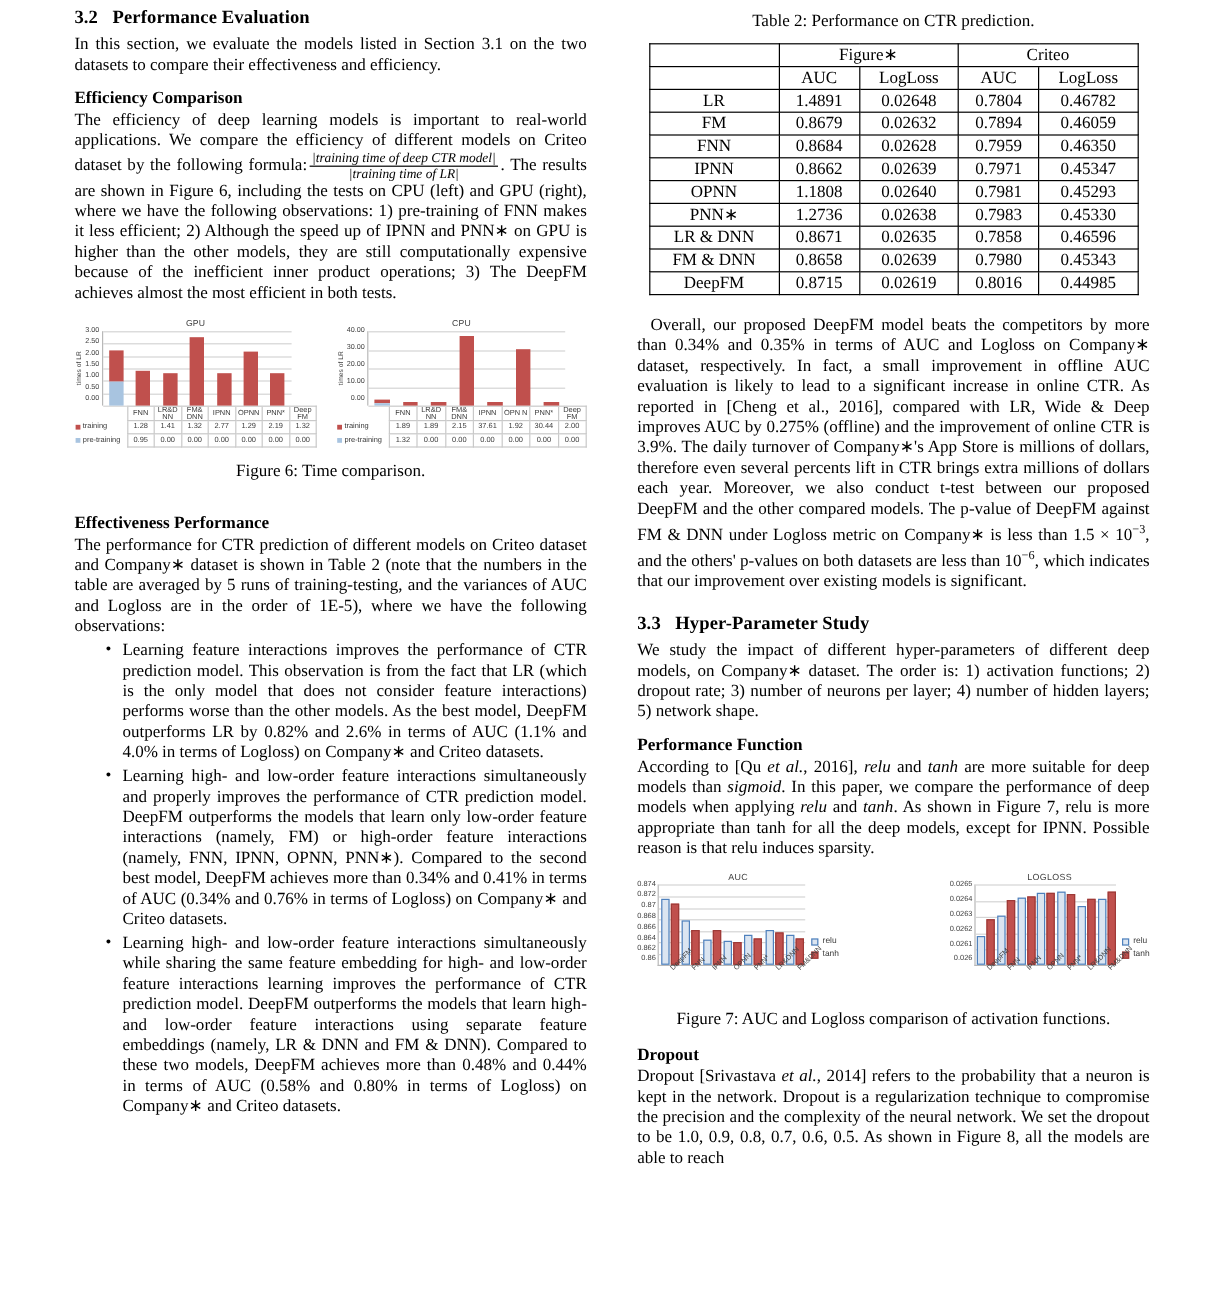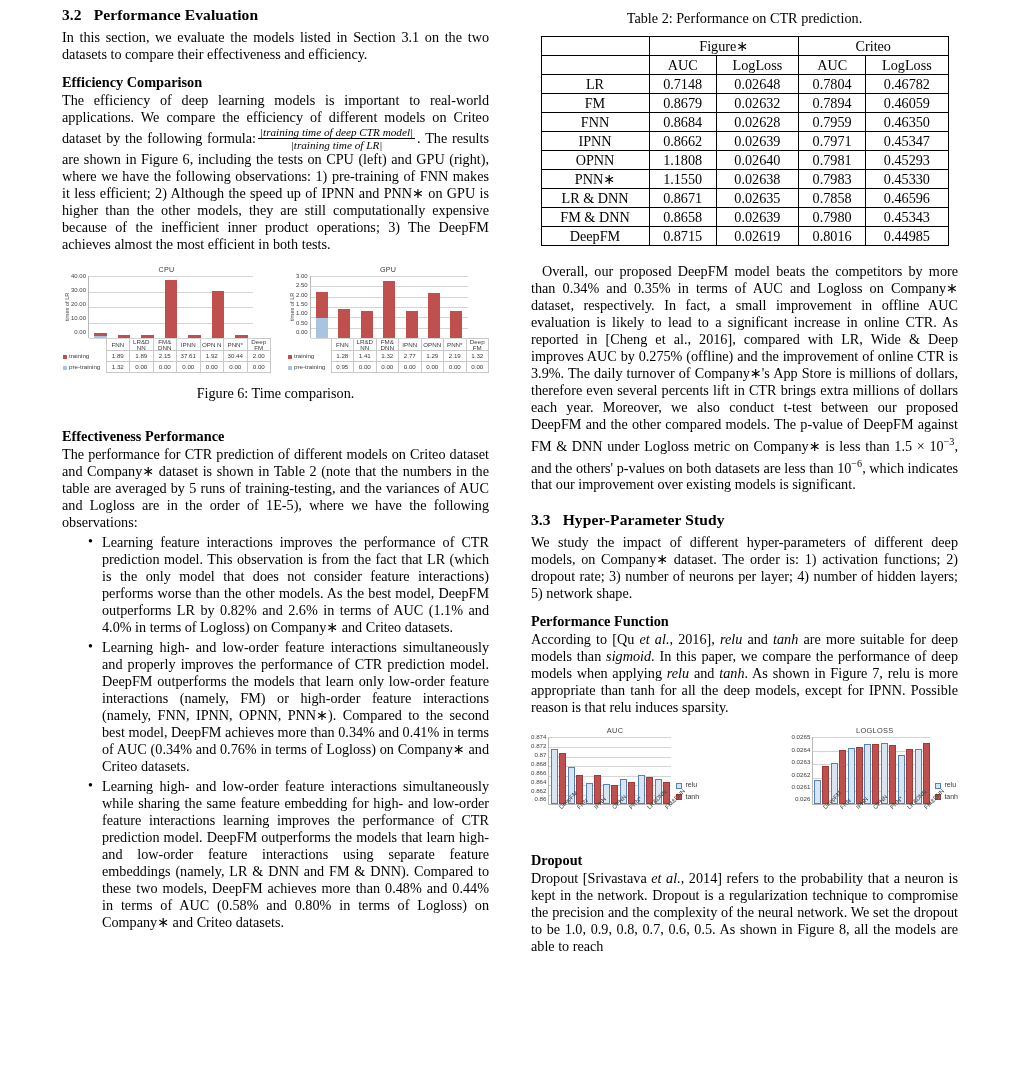--- a/index.html
+++ b/index.html
@@ -278,20 +278,123 @@
 
       <p class="body">In this section, we evaluate the models listed in Section 3.1 on the two datasets to compare their effectiveness and efficiency.</p>
 
       <h3 class="sub">Efficiency Comparison</h3>
 
       <p class="body"><span>The efficiency of deep learning models is important to real-world applications. We compare the efficiency of different models on Criteo dataset by the following formula:</span><span class="frac"><span class="num">|training time of deep CTR model|</span><span class="den">|training time of LR|</span></span><span>. The results are shown in Figure 6, including the tests on CPU (left) and GPU (right), where we have the following observations: 1) pre-training of FNN makes it less efficient; 2) Although the speed up of IPNN and PNN∗ on GPU is higher than the other models, they are still computationally expensive because of the inefficient inner product operations; 3) The DeepFM achieves almost the most efficient in both tests.</span></p>
 
       <div class="fig6">
 
         <div class="chartbox">
+          <div class="chart-title">GPU</div>
+          <div class="plotwrap">
+            <div class="yaxis-label">times of LR</div>
+            <div class="yticks" style="height:62px;">
+              <span>3.00</span>
+              <span>2.50</span>
+              <span>2.00</span>
+              <span>1.50</span>
+              <span>1.00</span>
+              <span>0.50</span>
+              <span>0.00</span>
+            </div>
+            <div class="plot" style="width:158px;height:62px;">
+              <div class="gridline" style="top:0;"></div>
+              <div class="gridline" style="top:16.66%;"></div>
+              <div class="gridline" style="top:33.33%;"></div>
+              <div class="gridline" style="top:50%;"></div>
+              <div class="gridline" style="top:66.66%;"></div>
+              <div class="gridline" style="top:83.33%;"></div>
+              <div class="gridline" style="top:100%;"></div>
+              <div class="bars" id="gpu-bars">
+                  <div class="barslot">
+                    <div class="barstack">
+                      <div class="seg-train" style="height: 42.6667%;"></div>
+                      <div class="seg-pre" style="height: 31.6667%;"></div>
+                    </div>
+                  </div>
+                  <div class="barslot">
+                    <div class="barstack">
+                      <div class="seg-train" style="height: 47%;"></div>
+                      <div class="seg-pre" style="height: 0%;"></div>
+                    </div>
+                  </div>
+                  <div class="barslot">
+                    <div class="barstack">
+                      <div class="seg-train" style="height: 44%;"></div>
+                      <div class="seg-pre" style="height: 0%;"></div>
+                    </div>
+                  </div>
+                  <div class="barslot">
+                    <div class="barstack">
+                      <div class="seg-train" style="height: 92.3333%;"></div>
+                      <div class="seg-pre" style="height: 0%;"></div>
+                    </div>
+                  </div>
+                  <div class="barslot">
+                    <div class="barstack">
+                      <div class="seg-train" style="height: 43%;"></div>
+                      <div class="seg-pre" style="height: 0%;"></div>
+                    </div>
+                  </div>
+                  <div class="barslot">
+                    <div class="barstack">
+                      <div class="seg-train" style="height: 73%;"></div>
+                      <div class="seg-pre" style="height: 0%;"></div>
+                    </div>
+                  </div>
+                  <div class="barslot">
+                    <div class="barstack">
+                      <div class="seg-train" style="height: 44%;"></div>
+                      <div class="seg-pre" style="height: 0%;"></div>
+                    </div>
+                  </div>
+                </div>
+            </div>
+          </div>
+          <table class="legtbl" style="width:202px;">
+            <tbody>
+                <tr>
+              <td class="leg" style="width:44px;border:none;"></td>
+              <td class="cat">FNN</td>
+              <td class="cat">LR&amp;D NN</td>
+              <td class="cat">FM&amp; DNN</td>
+              <td class="cat">IPNN</td>
+              <td class="cat">OPNN</td>
+              <td class="cat">PNN*</td>
+              <td class="cat">Deep FM</td>
+            </tr>
+            <tr>
+              <td class="leg"><span class="swatch sw-train"></span><span>training</span></td>
+              <td>1.28</td>
+              <td>1.41</td>
+              <td>1.32</td>
+              <td>2.77</td>
+              <td>1.29</td>
+              <td>2.19</td>
+              <td>1.32</td>
+            </tr>
+            <tr>
+              <td class="leg"><span class="swatch sw-pre"></span><span>pre-training</span></td>
+              <td>0.95</td>
+              <td>0.00</td>
+              <td>0.00</td>
+              <td>0.00</td>
+              <td>0.00</td>
+              <td>0.00</td>
+              <td>0.00</td>
+            </tr>
+          </tbody>
+            </table>
+        </div>
+
+        <div class="chartbox">
           <div class="chart-title">CPU</div>
           <div class="plotwrap">
             <div class="yaxis-label">times of LR</div>
             <div class="yticks" style="height:62px;">
               <span>40.00</span>
               <span>30.00</span>
               <span>20.00</span>
               <span>10.00</span>
               <span>0.00</span>
             </div>
@@ -365,123 +468,20 @@
               <td>1.89</td>
               <td>2.15</td>
               <td>37.61</td>
               <td>1.92</td>
               <td>30.44</td>
               <td>2.00</td>
             </tr>
             <tr>
               <td class="leg"><span class="swatch sw-pre"></span><span>pre-training</span></td>
               <td>1.32</td>
-              <td>0.00</td>
-              <td>0.00</td>
-              <td>0.00</td>
-              <td>0.00</td>
-              <td>0.00</td>
-              <td>0.00</td>
-            </tr>
-          </tbody>
-            </table>
-        </div>
-
-        <div class="chartbox">
-          <div class="chart-title">GPU</div>
-          <div class="plotwrap">
-            <div class="yaxis-label">times of LR</div>
-            <div class="yticks" style="height:62px;">
-              <span>3.00</span>
-              <span>2.50</span>
-              <span>2.00</span>
-              <span>1.50</span>
-              <span>1.00</span>
-              <span>0.50</span>
-              <span>0.00</span>
-            </div>
-            <div class="plot" style="width:158px;height:62px;">
-              <div class="gridline" style="top:0;"></div>
-              <div class="gridline" style="top:16.66%;"></div>
-              <div class="gridline" style="top:33.33%;"></div>
-              <div class="gridline" style="top:50%;"></div>
-              <div class="gridline" style="top:66.66%;"></div>
-              <div class="gridline" style="top:83.33%;"></div>
-              <div class="gridline" style="top:100%;"></div>
-              <div class="bars" id="gpu-bars">
-                  <div class="barslot">
-                    <div class="barstack">
-                      <div class="seg-train" style="height: 42.6667%;"></div>
-                      <div class="seg-pre" style="height: 31.6667%;"></div>
-                    </div>
-                  </div>
-                  <div class="barslot">
-                    <div class="barstack">
-                      <div class="seg-train" style="height: 47%;"></div>
-                      <div class="seg-pre" style="height: 0%;"></div>
-                    </div>
-                  </div>
-                  <div class="barslot">
-                    <div class="barstack">
-                      <div class="seg-train" style="height: 44%;"></div>
-                      <div class="seg-pre" style="height: 0%;"></div>
-                    </div>
-                  </div>
-                  <div class="barslot">
-                    <div class="barstack">
-                      <div class="seg-train" style="height: 92.3333%;"></div>
-                      <div class="seg-pre" style="height: 0%;"></div>
-                    </div>
-                  </div>
-                  <div class="barslot">
-                    <div class="barstack">
-                      <div class="seg-train" style="height: 43%;"></div>
-                      <div class="seg-pre" style="height: 0%;"></div>
-                    </div>
-                  </div>
-                  <div class="barslot">
-                    <div class="barstack">
-                      <div class="seg-train" style="height: 73%;"></div>
-                      <div class="seg-pre" style="height: 0%;"></div>
-                    </div>
-                  </div>
-                  <div class="barslot">
-                    <div class="barstack">
-                      <div class="seg-train" style="height: 44%;"></div>
-                      <div class="seg-pre" style="height: 0%;"></div>
-                    </div>
-                  </div>
-                </div>
-            </div>
-          </div>
-          <table class="legtbl" style="width:202px;">
-            <tbody>
-                <tr>
-              <td class="leg" style="width:44px;border:none;"></td>
-              <td class="cat">FNN</td>
-              <td class="cat">LR&amp;D NN</td>
-              <td class="cat">FM&amp; DNN</td>
-              <td class="cat">IPNN</td>
-              <td class="cat">OPNN</td>
-              <td class="cat">PNN*</td>
-              <td class="cat">Deep FM</td>
-            </tr>
-            <tr>
-              <td class="leg"><span class="swatch sw-train"></span><span>training</span></td>
-              <td>1.28</td>
-              <td>1.41</td>
-              <td>1.32</td>
-              <td>2.77</td>
-              <td>1.29</td>
-              <td>2.19</td>
-              <td>1.32</td>
-            </tr>
-            <tr>
-              <td class="leg"><span class="swatch sw-pre"></span><span>pre-training</span></td>
-              <td>0.95</td>
               <td>0.00</td>
               <td>0.00</td>
               <td>0.00</td>
               <td>0.00</td>
               <td>0.00</td>
               <td>0.00</td>
             </tr>
           </tbody>
             </table>
         </div>
@@ -514,21 +514,21 @@
           <td class="rowname"></td>
           <td>AUC</td>
           <td>LogLoss</td>
           <td>AUC</td>
           <td>LogLoss</td>
         </tr>
         </tbody>
           <tbody id="t2-body">
             <tr>
               <td class="rowname">LR</td>
-              <td>0.7148</td>
+              <td>1.4891</td>
               <td>0.02648</td>
               <td>0.7804</td>
               <td>0.46782</td>
             </tr>
             <tr>
               <td class="rowname">FM</td>
               <td>0.8679</td>
               <td>0.02632</td>
               <td>0.7894</td>
               <td>0.46059</td>
@@ -549,21 +549,21 @@
             </tr>
             <tr>
               <td class="rowname">OPNN</td>
               <td>1.1808</td>
               <td>0.02640</td>
               <td>0.7981</td>
               <td>0.45293</td>
             </tr>
             <tr>
               <td class="rowname">PNN∗</td>
-              <td>1.1550</td>
+              <td>1.2736</td>
               <td>0.02638</td>
               <td>0.7983</td>
               <td>0.45330</td>
             </tr>
             <tr>
               <td class="rowname">LR &amp; DNN</td>
               <td>0.8671</td>
               <td>0.02635</td>
               <td>0.7858</td>
               <td>0.46596</td>
@@ -727,19 +727,20 @@
                 </div>
             </div>
             <div class="f7legend">
               <div><span class="lsw lsw-relu"></span><span>relu</span></div>
               <div><span class="lsw lsw-tanh"></span><span>tanh</span></div>
             </div>
           </div>
         </div>
       </div>
 
+      <div class="fig-caption" style="margin-top:2px;">Figure 7: AUC and Logloss comparison of activation functions.</div>
 
       <h3 class="sub" style="margin-top:13px;">Dropout</h3>
       <p class="body"><span>Dropout [Srivastava </span><span class="it">et al.</span><span>, 2014] refers to the probability that a neuron is kept in the network. Dropout is a regularization technique to compromise the precision and the complexity of the neural network. We set the dropout to be 1.0, 0.9, 0.8, 0.7, 0.6, 0.5. As shown in Figure 8, all the models are able to reach</span></p>
 
     </div>
   </div>
 </div>
 
 </body></html>

